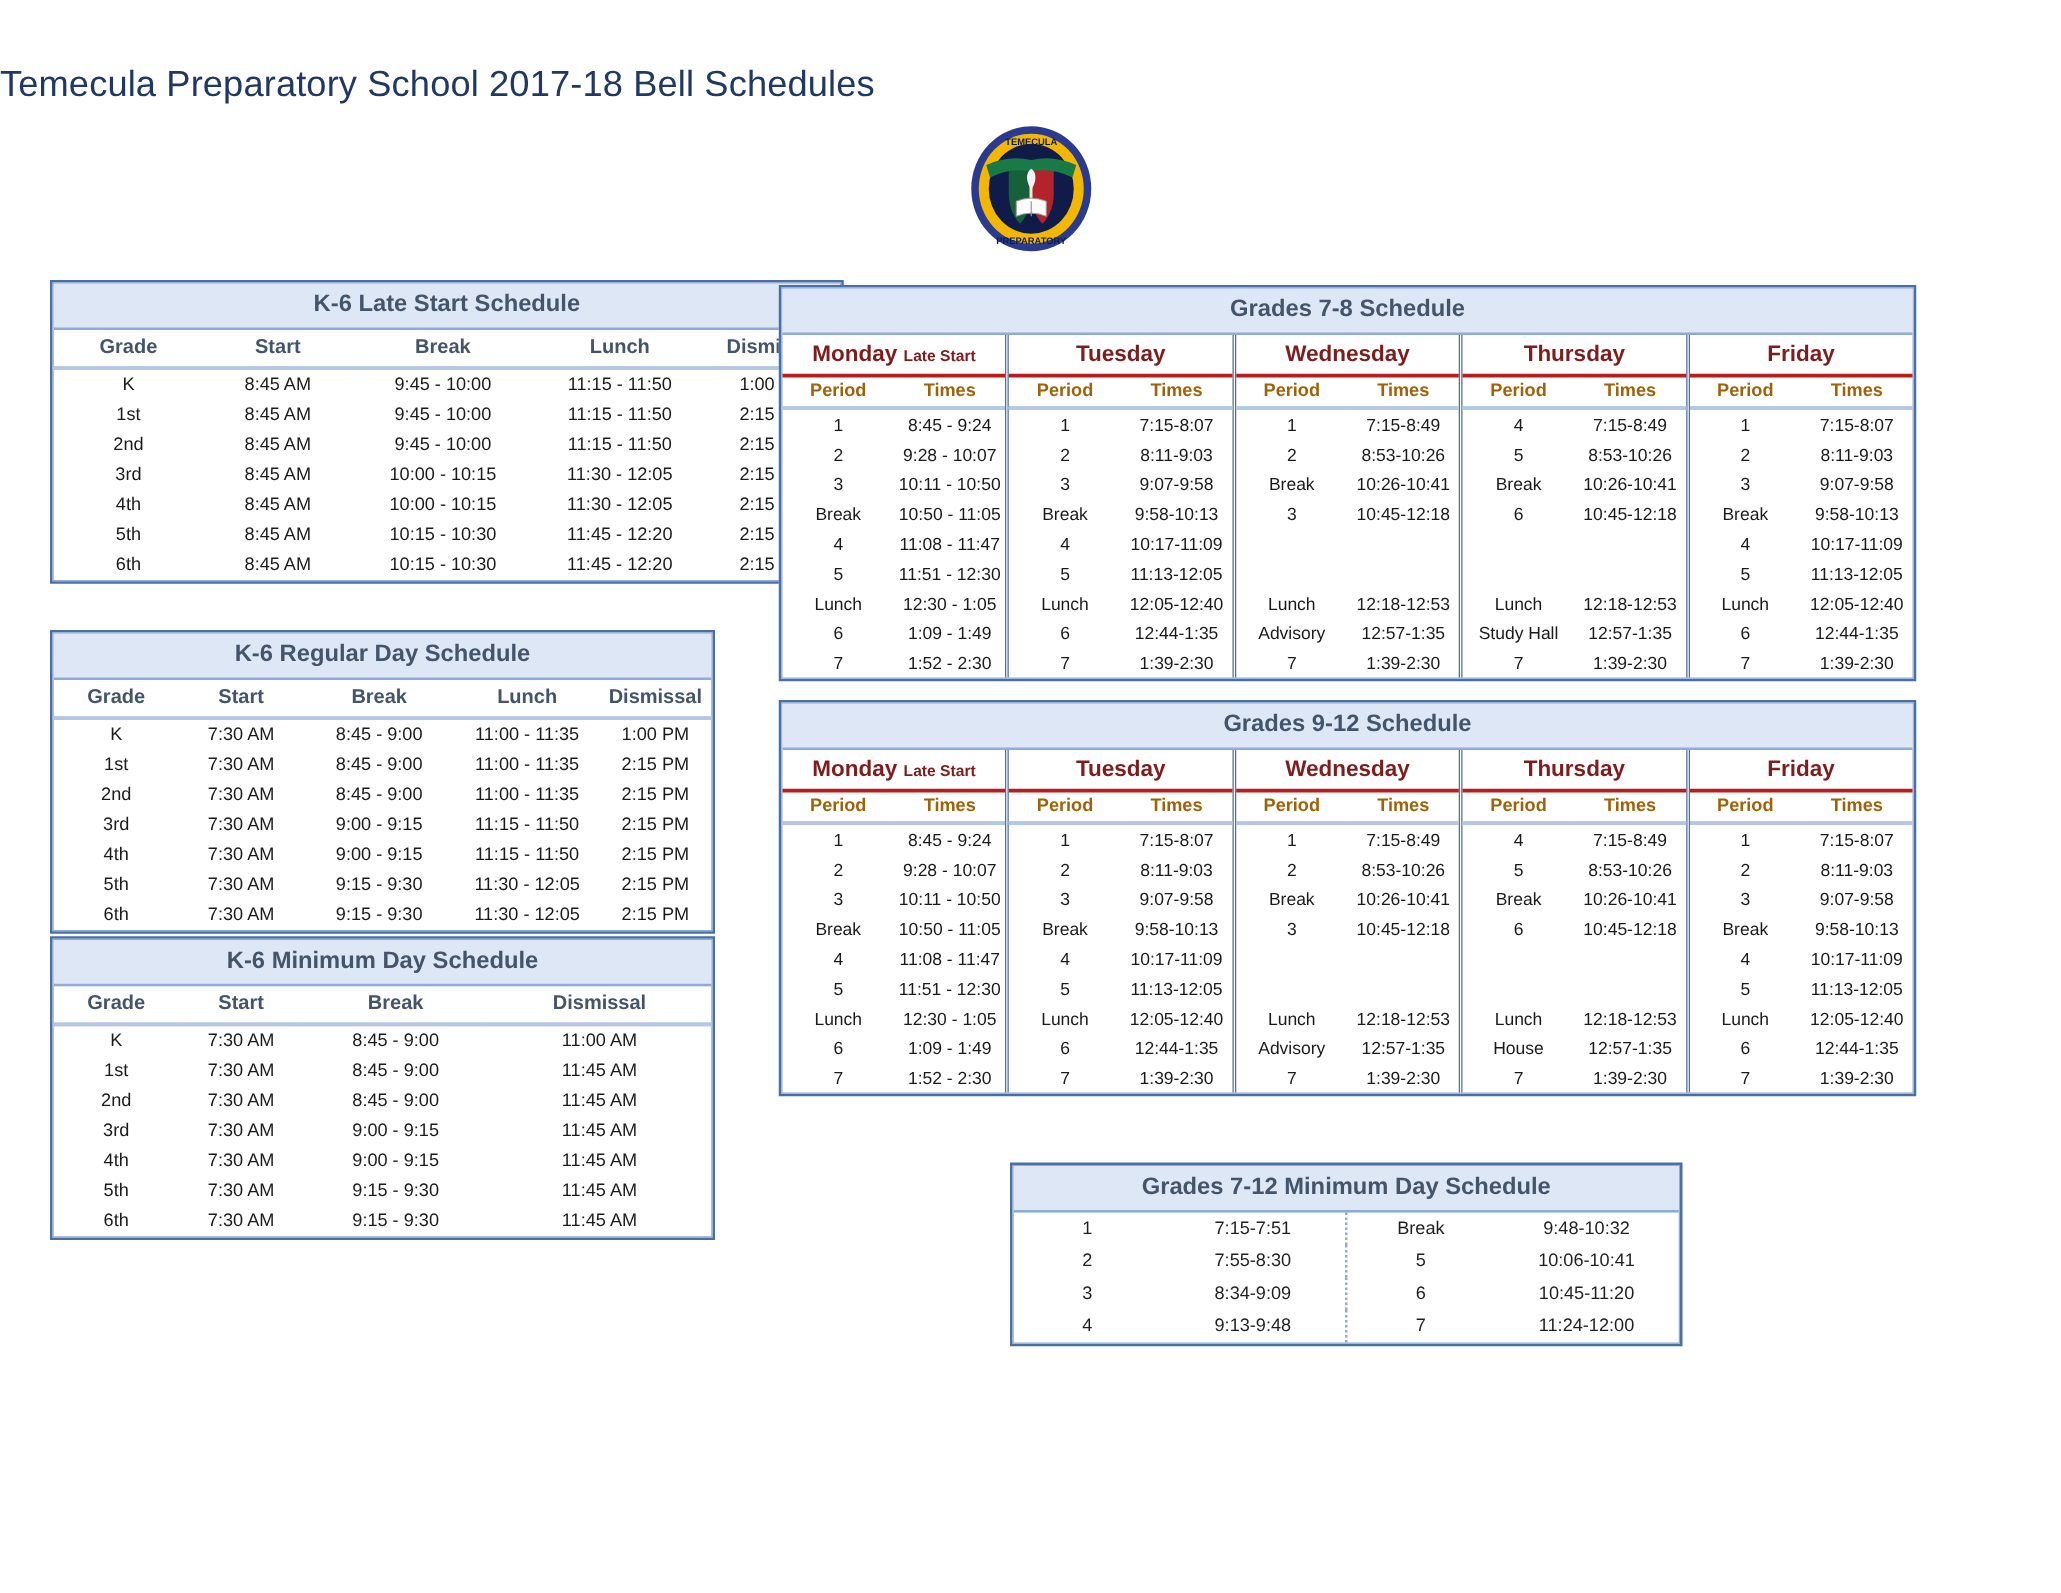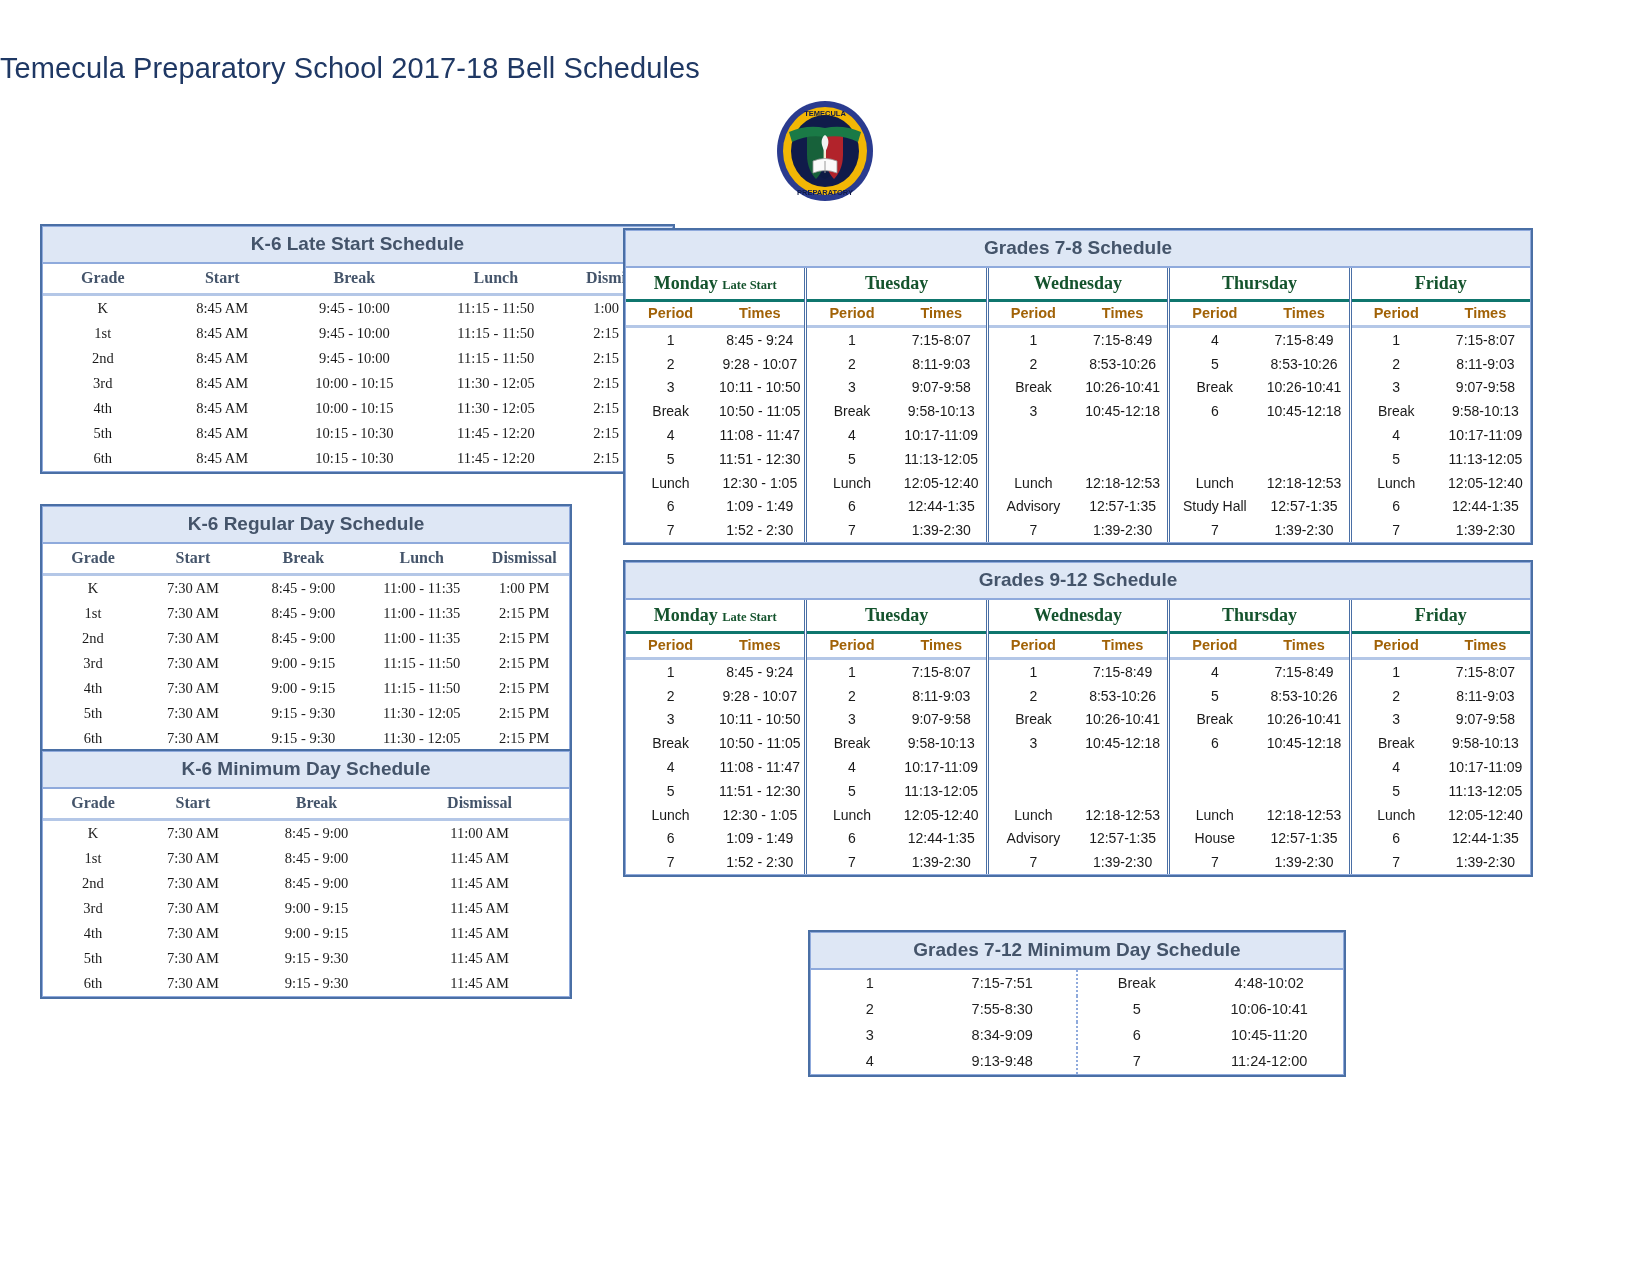--- a/index.html
+++ b/index.html
@@ -54,21 +54,20 @@
     font-size: 19px;
     text-align: center;
     padding: 6px 0 7px 0;
     border-bottom: 2px solid #8FAADC;
   }
 
   table.grid {
     border-collapse: collapse;
     width: 100%;
     font-size: 14.5px;
-    font-family: Liberation Serif, serif;
   }
   table.grid th {
     color: #44546A;
     font-weight: bold;
     font-size: 16px;
     padding: 5px 6px 6px 6px;
     border-bottom: 3px solid #B4C7E7;
     text-align: center;
   }
   table.grid td {
@@ -93,25 +92,24 @@
   .day-col {
     flex: 1 1 0;
     border-right: 3px double #4A6FA5;
     box-sizing: border-box;
   }
   .day-col:last-child { border-right: none; }
   .day-name {
     text-align: center;
     font-size: 18px;
     font-weight: bold;
-    color: #14532d;
+    color: #7f1d1d;
     padding: 5px 0 5px 0;
-    border-bottom: 3px solid #0f766e;
+    border-bottom: 3px solid #b91c1c;
     white-space: nowrap;
-    font-family: Liberation Serif, serif;
   }
   .day-name .sub {
     font-size: 12.5px;
     font-weight: bold;
   }
   table.dgrid {
     border-collapse: collapse;
     width: 100%;
     font-size: 14px;
     table-layout: fixed;
@@ -888,21 +886,21 @@
 
 <div class="sched min712" style="left:808px; top:930px; width:538px;">
   <div class="sched-inner">
     <div class="sched-title">Grades 7-12 Minimum Day Schedule</div>
     <table>
       <tbody>
         <tr>
           <td style="width:22%">1</td>
           <td style="width:28%">7:15-7:51</td>
           <td class="divcell" style="width:22%">Break</td>
-          <td style="width:28%">4:48-10:02</td>
+          <td style="width:28%">9:48-10:32</td>
         </tr>
         <tr>
           <td>2</td>
           <td>7:55-8:30</td>
           <td class="divcell">5</td>
           <td>10:06-10:41</td>
         </tr>
         <tr>
           <td>3</td>
           <td>8:34-9:09</td>

